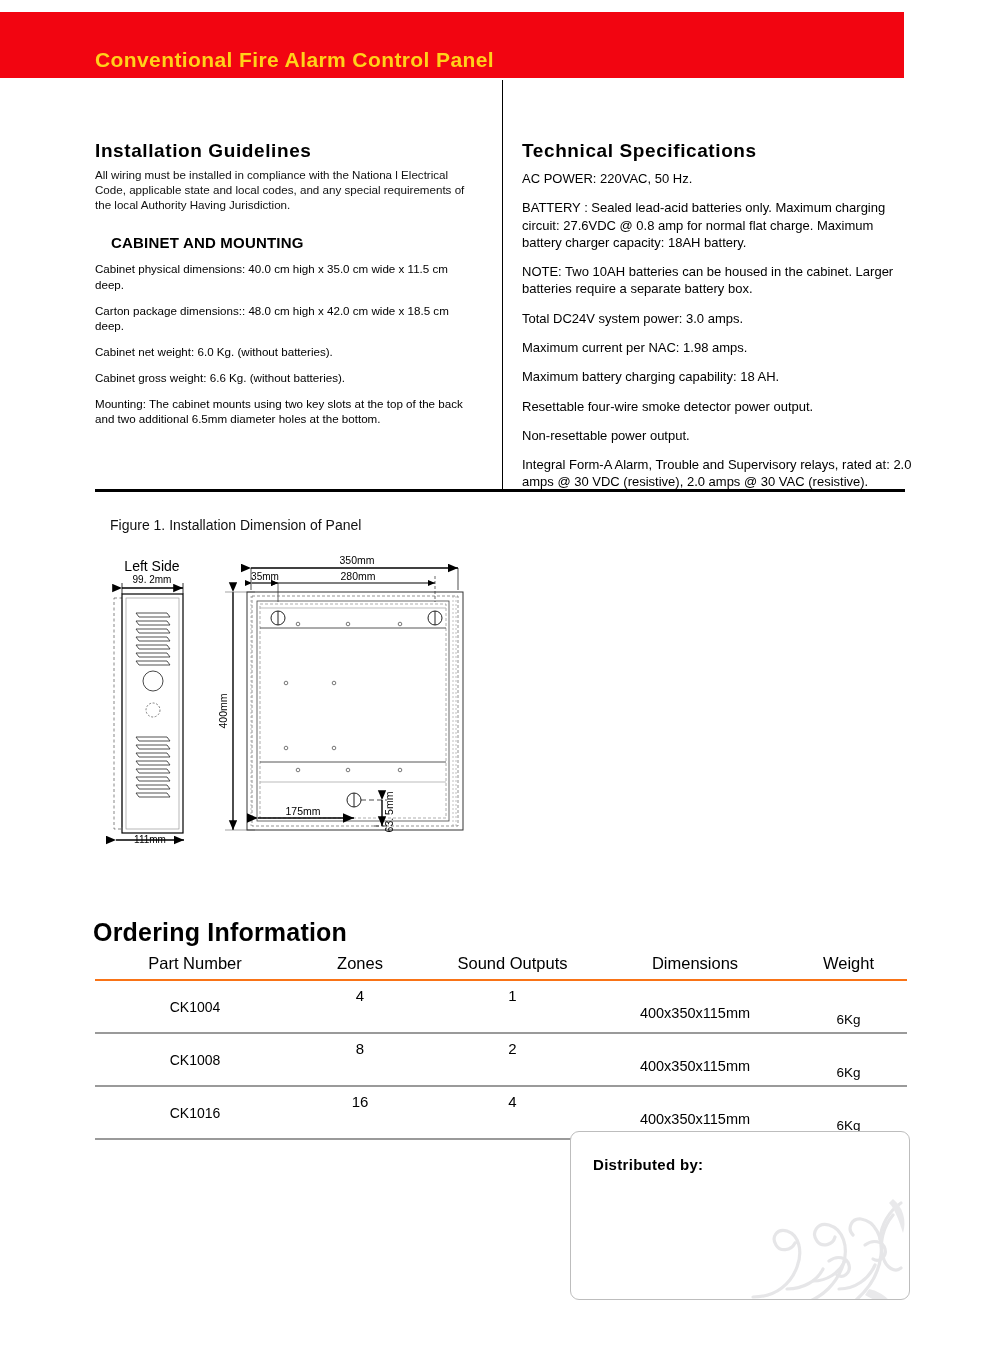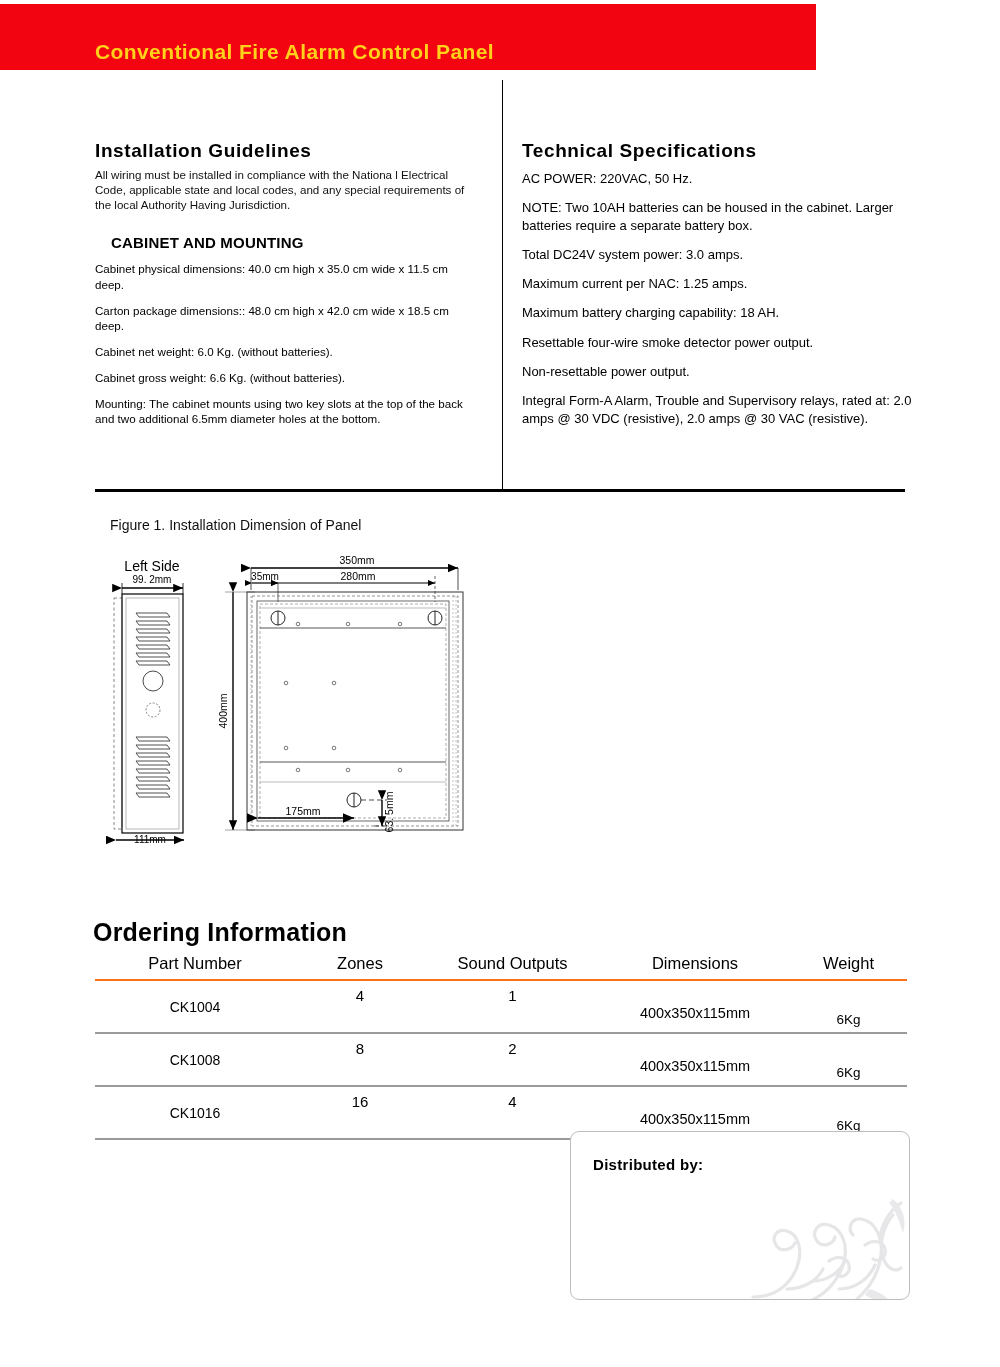--- a/index.html
+++ b/index.html
@@ -13,22 +13,22 @@
     position: relative;
     font-family: "Liberation Sans", sans-serif;
     color: #000000;
     overflow: hidden;
   }
 
   
   #banner {
     position: absolute;
     left: 0;
-    top: 4px;
-    width: 816px;
+    top: 12px;
+    width: 904px;
     height: 66px;
     background: #f20511;
   }
   #banner-title {
     position: absolute;
     left: 95px;
     top: 36px;
     font-size: 21px;
     font-weight: bold;
     color: #ffd11a;
@@ -203,23 +203,24 @@
     <li>Cabinet net weight: 6.0 Kg. (without batteries).</li>
     <li>Cabinet gross weight: 6.6 Kg. (without batteries).</li>
     <li>Mounting: The cabinet mounts using two key slots at the top of the back and two additional 6.5mm diameter holes at the bottom.</li>
   </ul>
 </div>
 
 <div class="col" id="col-right">
   <h2 class="sec-head">Technical Specifications</h2>
   <ul class="spec-list">
     <li>AC POWER: 220VAC, 50 Hz.</li>
+    <li>BATTERY :      Sealed lead-acid batteries only. Maximum charging circuit: 27.6VDC @ 0.8 amp for normal flat charge. Maximum battery charger capacity: 18AH battery.</li>
     <li>NOTE: Two 10AH batteries can be housed in the cabinet. Larger batteries require a separate battery box.</li>
     <li>Total DC24V system power: 3.0 amps.</li>
-    <li>Maximum current per NAC: 1.25 amps.</li>
+    <li>Maximum current per NAC: 1.98 amps.</li>
     <li>Maximum battery charging capability: 18 AH.</li>
     <li>Resettable four-wire smoke detector power output.</li>
     <li>Non-resettable power output.</li>
     <li>Integral Form-A  Alarm, Trouble and Supervisory relays, rated at: 2.0 amps @ 30 VDC (resistive), 2.0 amps @ 30 VAC (resistive).</li>
   </ul>
 </div>
 
 <div id="fig-caption">Figure 1. Installation Dimension of Panel</div>
 
 <div id="figure-wrap">

